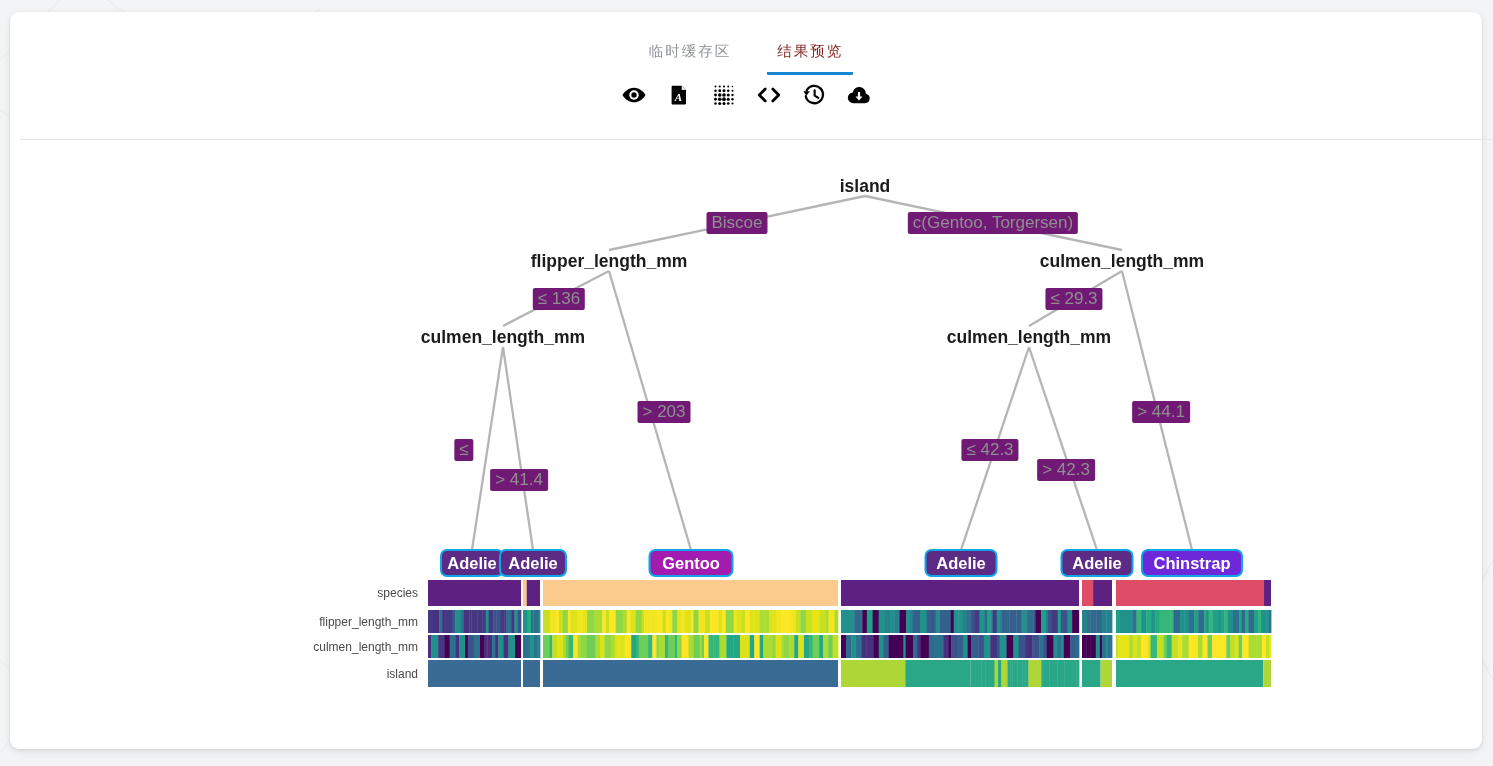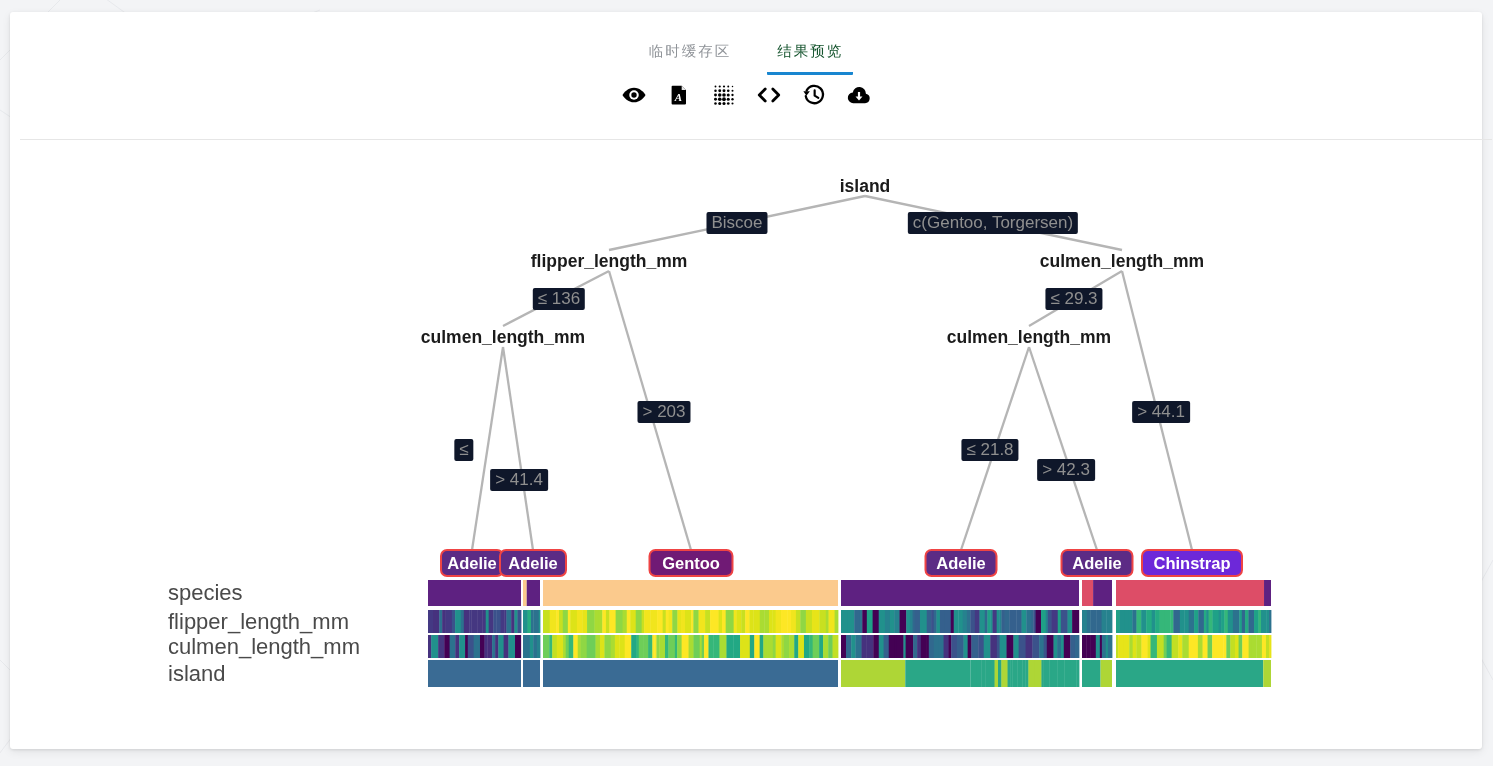--- a/index.html
+++ b/index.html
@@ -4,64 +4,64 @@
 <style>
   html,body{margin:0;padding:0;}
   body{
     width:1493px;height:766px;position:relative;overflow:hidden;
     background:#f3f4f6;
     font-family:"Liberation Sans","DejaVu Sans",sans-serif;
   }
   .bg-decor{position:absolute;inset:0;z-index:0;}
   .card{
     position:absolute;left:10px;top:12px;width:1472px;height:737px;
-    background:#ffffff;border-radius:3px;z-index:1;
+    background:#ffffff;border-radius:9px;z-index:1;
     box-shadow:0 1px 3px rgba(0,0,0,.10),0 3px 10px rgba(0,0,0,.07);
   }
   .tabbar{
     position:absolute;top:24px;left:0;right:0;
     display:flex;justify-content:center;gap:26px;z-index:3;
   }
   .tab{
     font-size:14.5px;letter-spacing:2px;padding:6px 10px 11px;cursor:pointer;
     color:#8f9398;border-bottom:3px solid transparent;border-radius:1px;
   }
-  .tab.active{color:#14532d;border-bottom-color:#1886d0;}
+  .tab.active{color:#7f1d1d;border-bottom-color:#1886d0;}
   .toolbar{
     position:absolute;top:70px;left:0;right:0;
     display:flex;justify-content:center;gap:19px;z-index:3;
   }
   .tool-btn{
     width:26px;height:26px;display:flex;align-items:center;justify-content:center;
     cursor:pointer;background:transparent;border:none;padding:0;
   }
   .tool-btn svg{display:block;}
   .divider{position:absolute;left:10px;top:127px;width:1472px;height:1px;background:#e6e6e6;z-index:2;}
   .plot{position:absolute;inset:0;z-index:2;}
   #plot-svg{position:absolute;left:0;top:0;}
   #labels{position:absolute;inset:0;}
   .node-label{
     position:absolute;transform:translate(-50%,-50%);
     font-size:17.5px;font-weight:bold;color:#1b1b1b;white-space:nowrap;
   }
   .edge-label{
     position:absolute;transform:translate(-50%,-50%);
     font-size:17px;color:#8f8f8f;white-space:nowrap;
-    background:#0f172a;padding:1px 5px;border-radius:2px;
+    background:#701a75;padding:1px 5px;border-radius:2px;
   }
   .badge{
     position:absolute;transform:translate(-50%,0);
     height:24px;line-height:24px;text-align:center;
     font-size:16.5px;font-weight:bold;color:#ffffff;
-    border:2px solid #ef4444;border-radius:7px;box-sizing:content-box;
+    border:2px solid #0ea5e9;border-radius:7px;box-sizing:content-box;
     white-space:nowrap;overflow:hidden;
   }
   .row-label{
-    position:absolute;width:250px;text-align:left;transform:translateY(-50%);
-    font-size:22px;color:#4a4a4a;white-space:nowrap;
+    position:absolute;width:250px;text-align:right;transform:translateY(-50%);
+    font-size:12px;color:#4a4a4a;white-space:nowrap;
   }
 </style>
 </head>
 <body>
 
 <svg class="bg-decor" width="1493" height="766">
   <g stroke="#d9dbdf" stroke-width="1" opacity="0.45" fill="none">
     <path d="M80 -20 L190 60 L60 150 L-30 90 Z M190 60 L320 10"></path>
     <path d="M1380 700 L1460 620 L1493 680 M1460 620 L1493 560"></path>
     <path d="M-20 640 L40 700 L-10 766"></path>
@@ -582,27 +582,27 @@
       <div class="row-label" style="left: 168px; top: 646.5px;">culmen_length_mm</div>
       <div class="row-label" style="left: 168px; top: 673.5px;">island</div>
       <div class="edge-label" style="left: 737px; top: 223px;">Biscoe</div>
       <div class="edge-label" style="left: 993px; top: 223px;">c(Gentoo, Torgersen)</div>
       <div class="edge-label" style="left: 559px; top: 299px;">≤ 136</div>
       <div class="edge-label" style="left: 664px; top: 412px;">&gt; 203</div>
       <div class="edge-label" style="left: 464px; top: 450px;">≤</div>
       <div class="edge-label" style="left: 519px; top: 450px; margin-top: 30px;">&gt; 41.4</div>
       <div class="edge-label" style="left: 1074px; top: 299px;">≤ 29.3</div>
       <div class="edge-label" style="left: 1161px; top: 412px;">&gt; 44.1</div>
-      <div class="edge-label" style="left: 990px; top: 450px;">≤ 21.8</div>
+      <div class="edge-label" style="left: 990px; top: 450px;">≤ 42.3</div>
       <div class="edge-label" style="left: 1066px; top: 470px;">&gt; 42.3</div>
       <div class="node-label" style="left: 865px; top: 186px;">island</div>
       <div class="node-label" style="left: 609px; top: 261px;">flipper_length_mm</div>
       <div class="node-label" style="left: 503px; top: 337px;">culmen_length_mm</div>
       <div class="node-label" style="left: 1122px; top: 261px;">culmen_length_mm</div>
       <div class="node-label" style="left: 1029px; top: 337px;">culmen_length_mm</div>
       <div class="badge" style="left: 472px; top: 549px; width: 60px; background: rgb(92, 43, 133);">Adelie</div>
       <div class="badge" style="left: 533px; top: 549px; width: 64px; background: rgb(92, 43, 133);">Adelie</div>
-      <div class="badge" style="left: 691px; top: 549px; width: 81px; background: #701a75;">Gentoo</div>
+      <div class="badge" style="left: 691px; top: 549px; width: 81px; background: #a21caf;">Gentoo</div>
       <div class="badge" style="left: 961px; top: 549px; width: 69px; background: rgb(92, 43, 133);">Adelie</div>
       <div class="badge" style="left: 1097px; top: 549px; width: 69px; background: rgb(92, 43, 133);">Adelie</div>
       <div class="badge" style="left: 1192px; top: 549px; width: 98px; background: #6d28d9;">Chinstrap</div>
     </div>
 </div>
 
 </body></html>

